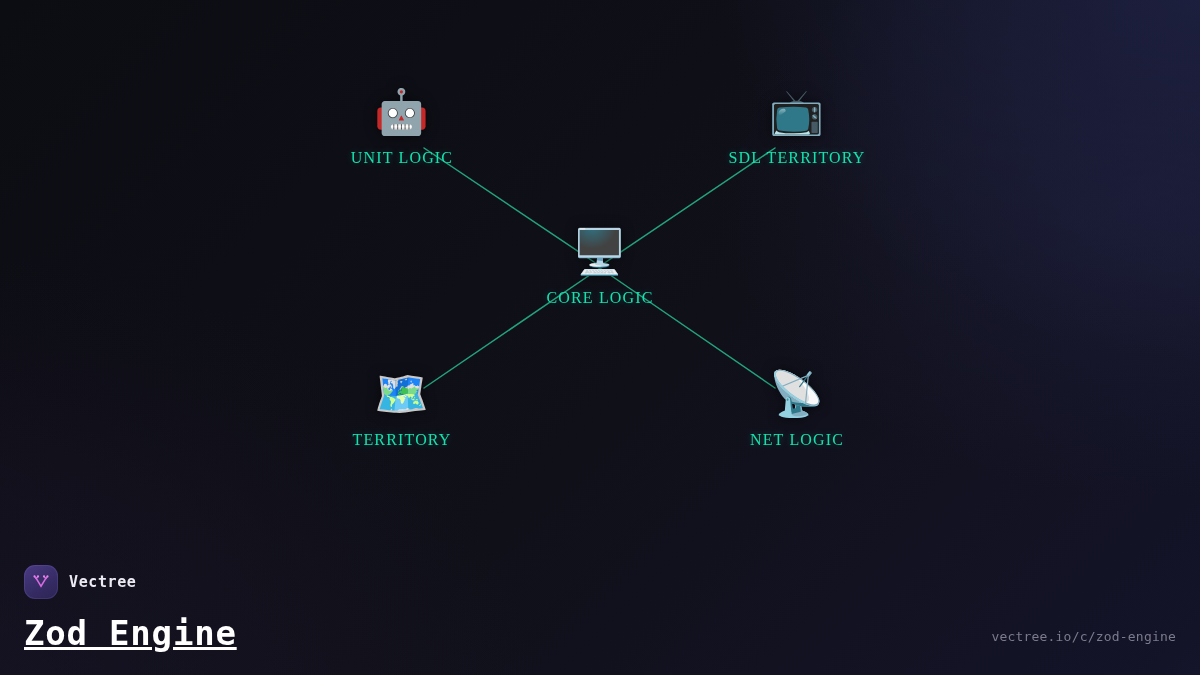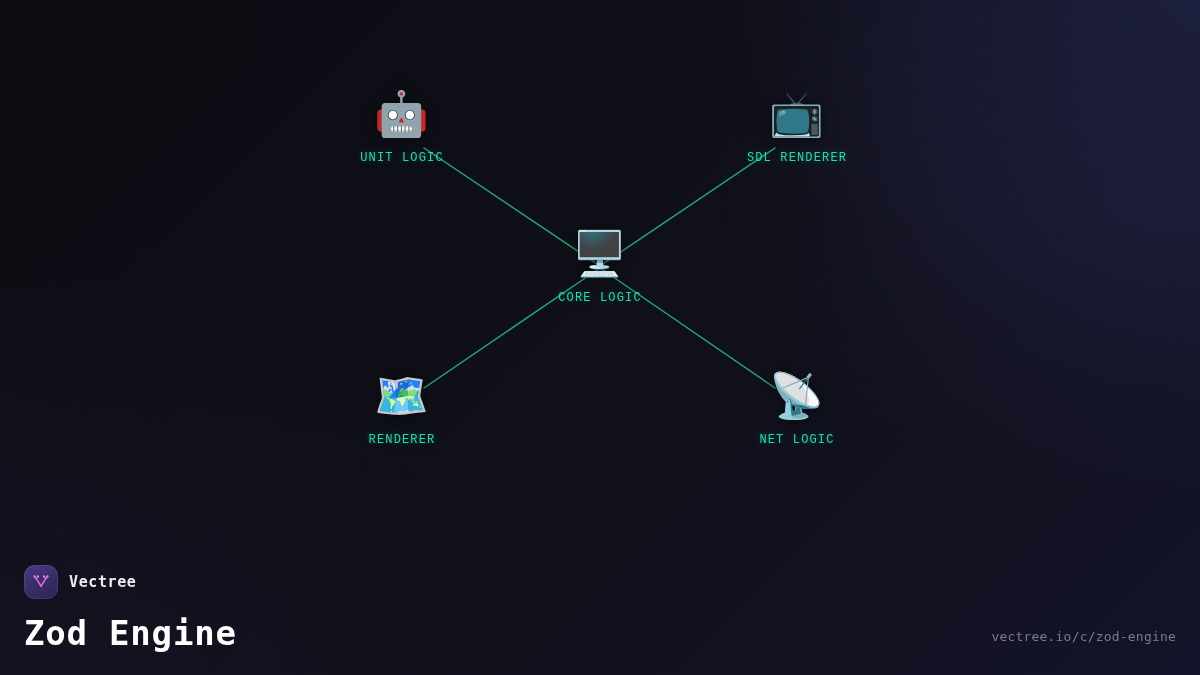--- a/index.html
+++ b/index.html
@@ -56,22 +56,22 @@
     font-size: 44px;
     line-height: 52px;
     height: 52px;
     display: block;
     text-align: center;
     filter: drop-shadow(0 0 6px rgba(0,0,0,0.55));
   }
 
   .node-label {
     margin-top: 11px;
-    font-family: Liberation Mono, monospace;
-    font-size: 12px;
+    font-family: Liberation Serif, serif;
+    font-size: 16px;
     letter-spacing: 1.15px;
     color: #17e0ae;
     white-space: nowrap;
     text-shadow: 0 0 7px rgba(23,224,174,0.30);
   }
 
   
   #footer {
     position: absolute;
     left: 0; right: 0; bottom: 0;
@@ -110,20 +110,21 @@
   #page-title {
     position: absolute;
     left: 24px;
     bottom: 22px;
     font-family: "DejaVu Sans Mono", "Liberation Mono", monospace;
     font-size: 34px;
     font-weight: bold;
     letter-spacing: 0.8px;
     color: #ffffff;
     white-space: nowrap;
+    text-decoration: underline;
   }
 
   #footer-url {
     position: absolute;
     right: 24px;
     bottom: 31px;
     font-family: "DejaVu Sans Mono", "Liberation Mono", monospace;
     font-size: 13px;
     letter-spacing: 0.2px;
     color: #7b7b8c;
@@ -147,31 +148,31 @@
       </g>
   </svg>
 
   <div class="node" id="node-unit-logic" style="left: 402px; top: 126px;">
     <span class="node-icon">🤖</span>
     <span class="node-label">UNIT LOGIC</span>
   </div>
 
   <div class="node" id="node-sdl-renderer" style="left: 797px; top: 126px;">
     <span class="node-icon">📺</span>
-    <span class="node-label">SDL RENDERER</span>
+    <span class="node-label">SDL TERRITORY</span>
   </div>
 
   <div class="node" id="node-core-server" style="left: 600px; top: 266px;">
     <span class="node-icon">🖥️</span>
     <span class="node-label">CORE LOGIC</span>
   </div>
 
   <div class="node" id="node-territory" style="left: 402px; top: 408px;">
     <span class="node-icon">🗺️</span>
-    <span class="node-label">RENDERER</span>
+    <span class="node-label">TERRITORY</span>
   </div>
 
   <div class="node" id="node-net-sync" style="left: 797px; top: 408px;">
     <span class="node-icon">📡</span>
     <span class="node-label">NET LOGIC</span>
   </div>
 
 </div>
 
 <div id="footer">

